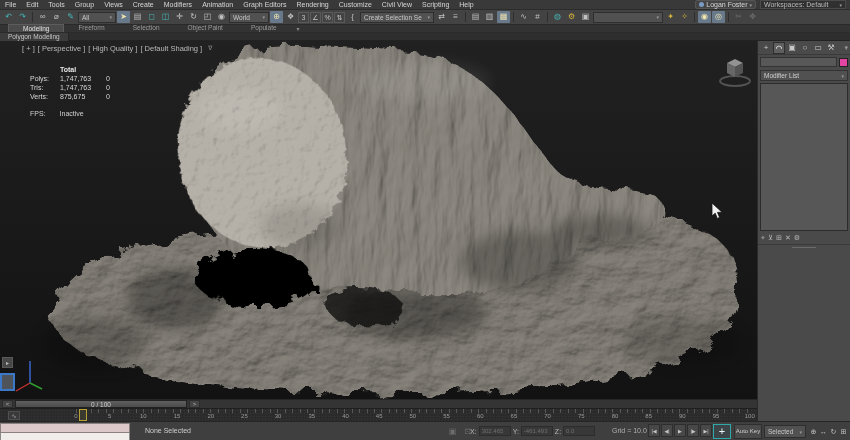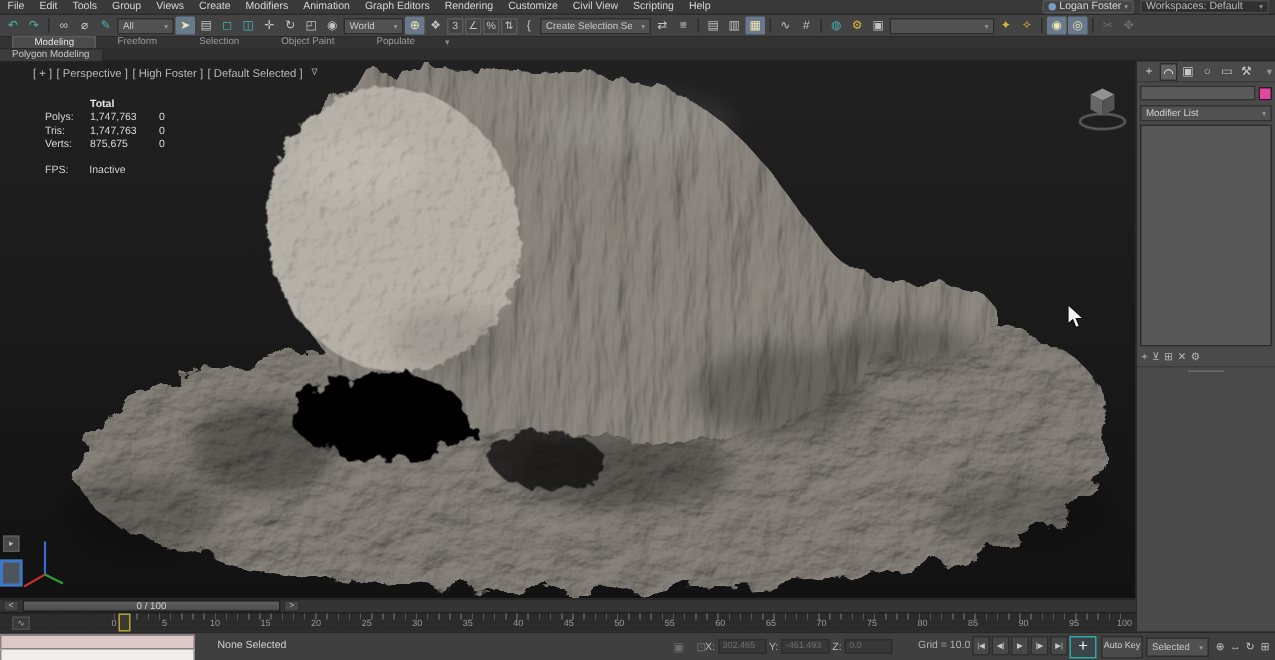--- a/index.html
+++ b/index.html
@@ -369,22 +369,22 @@
             <ellipse cx="735" cy="40" rx="15" ry="5" fill="none" stroke="#6a6a6a" stroke-width="0.6"></ellipse>
             <polygon points="727,22 735,18 743,22 735,26" fill="#9c9c9c"></polygon>
             <polygon points="727,22 735,26 735,36 727,32" fill="#6e6e6e"></polygon>
             <polygon points="735,26 743,22 743,32 735,36" fill="#585858"></polygon>
           </g>
         </svg>
 
         <div class="vplabel">
           <span>[ + ]</span>
           <span>[ Perspective ]</span>
-          <span>[ High Foster ]</span>
-          <span>[ Default Selected ]</span>
+          <span>[ High Quality ]</span>
+          <span>[ Default Shading ]</span>
           <span class="funnel">∇</span>
         </div>
 
         <div class="stats">
           <div class="stat-head">Total</div>
           <div>
 
               <div class="stat-row">
                 <span class="sl">Polys:</span>
                 <span class="sv">1,747,763</span>

